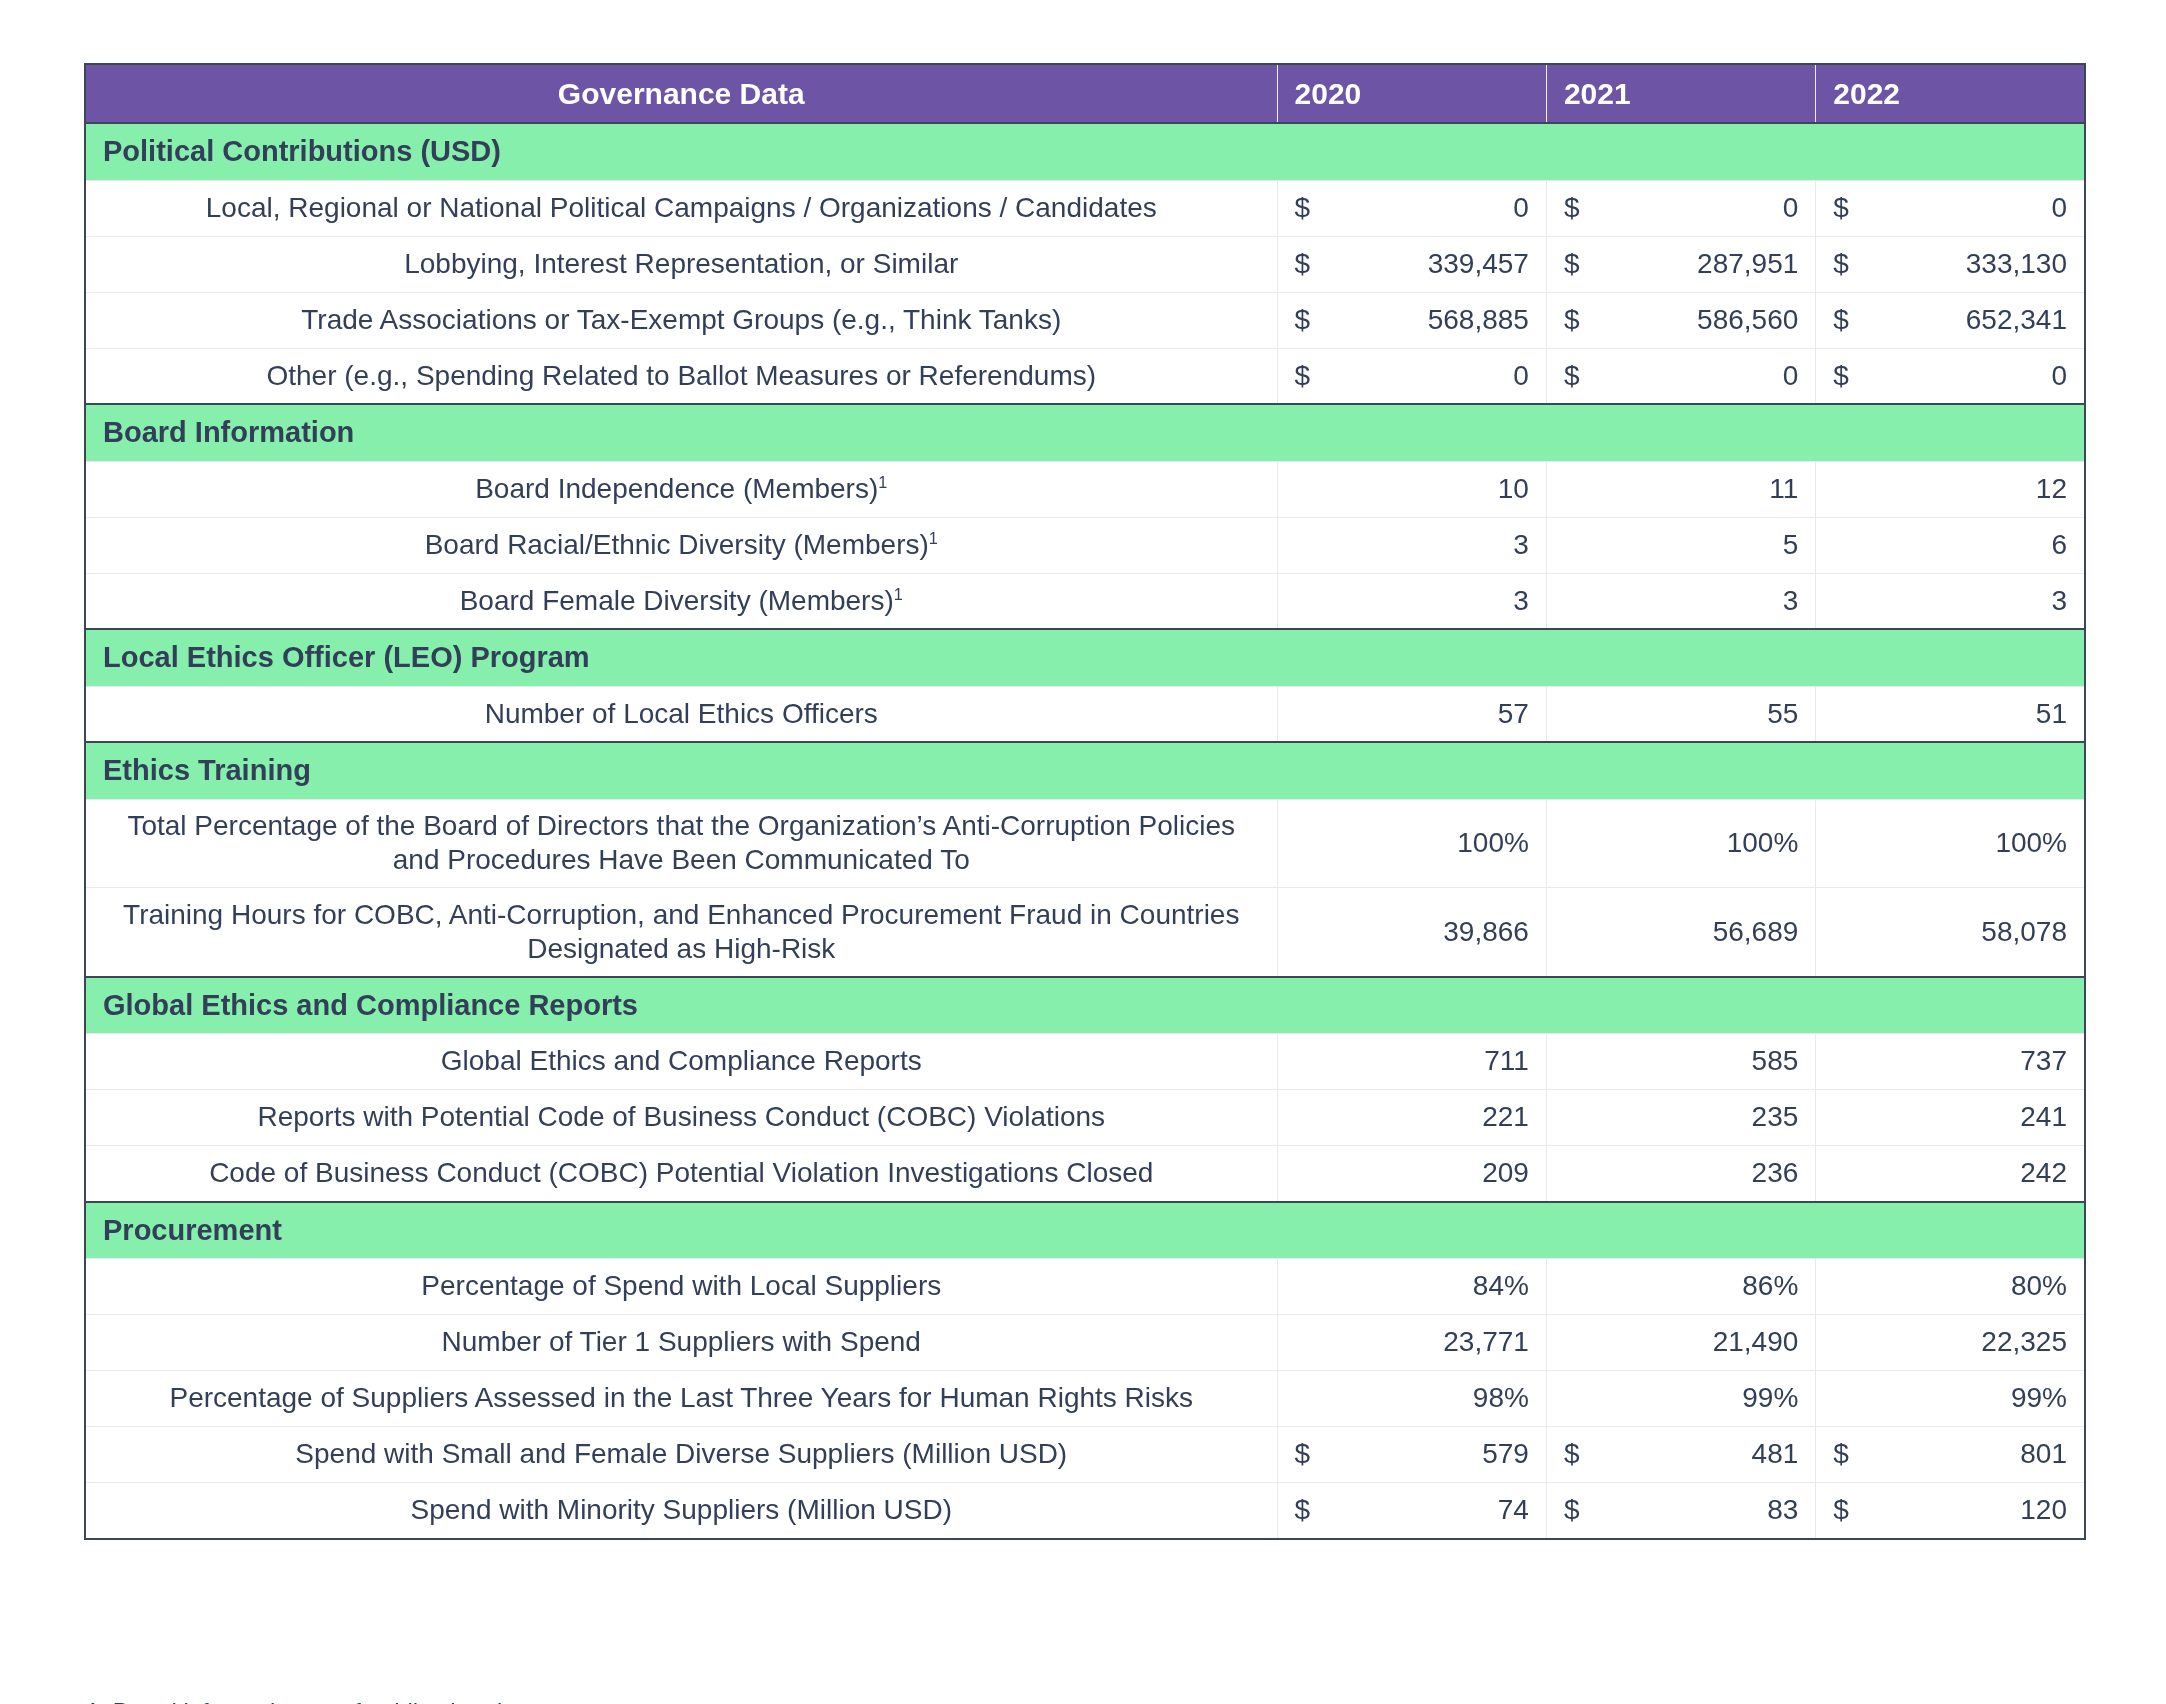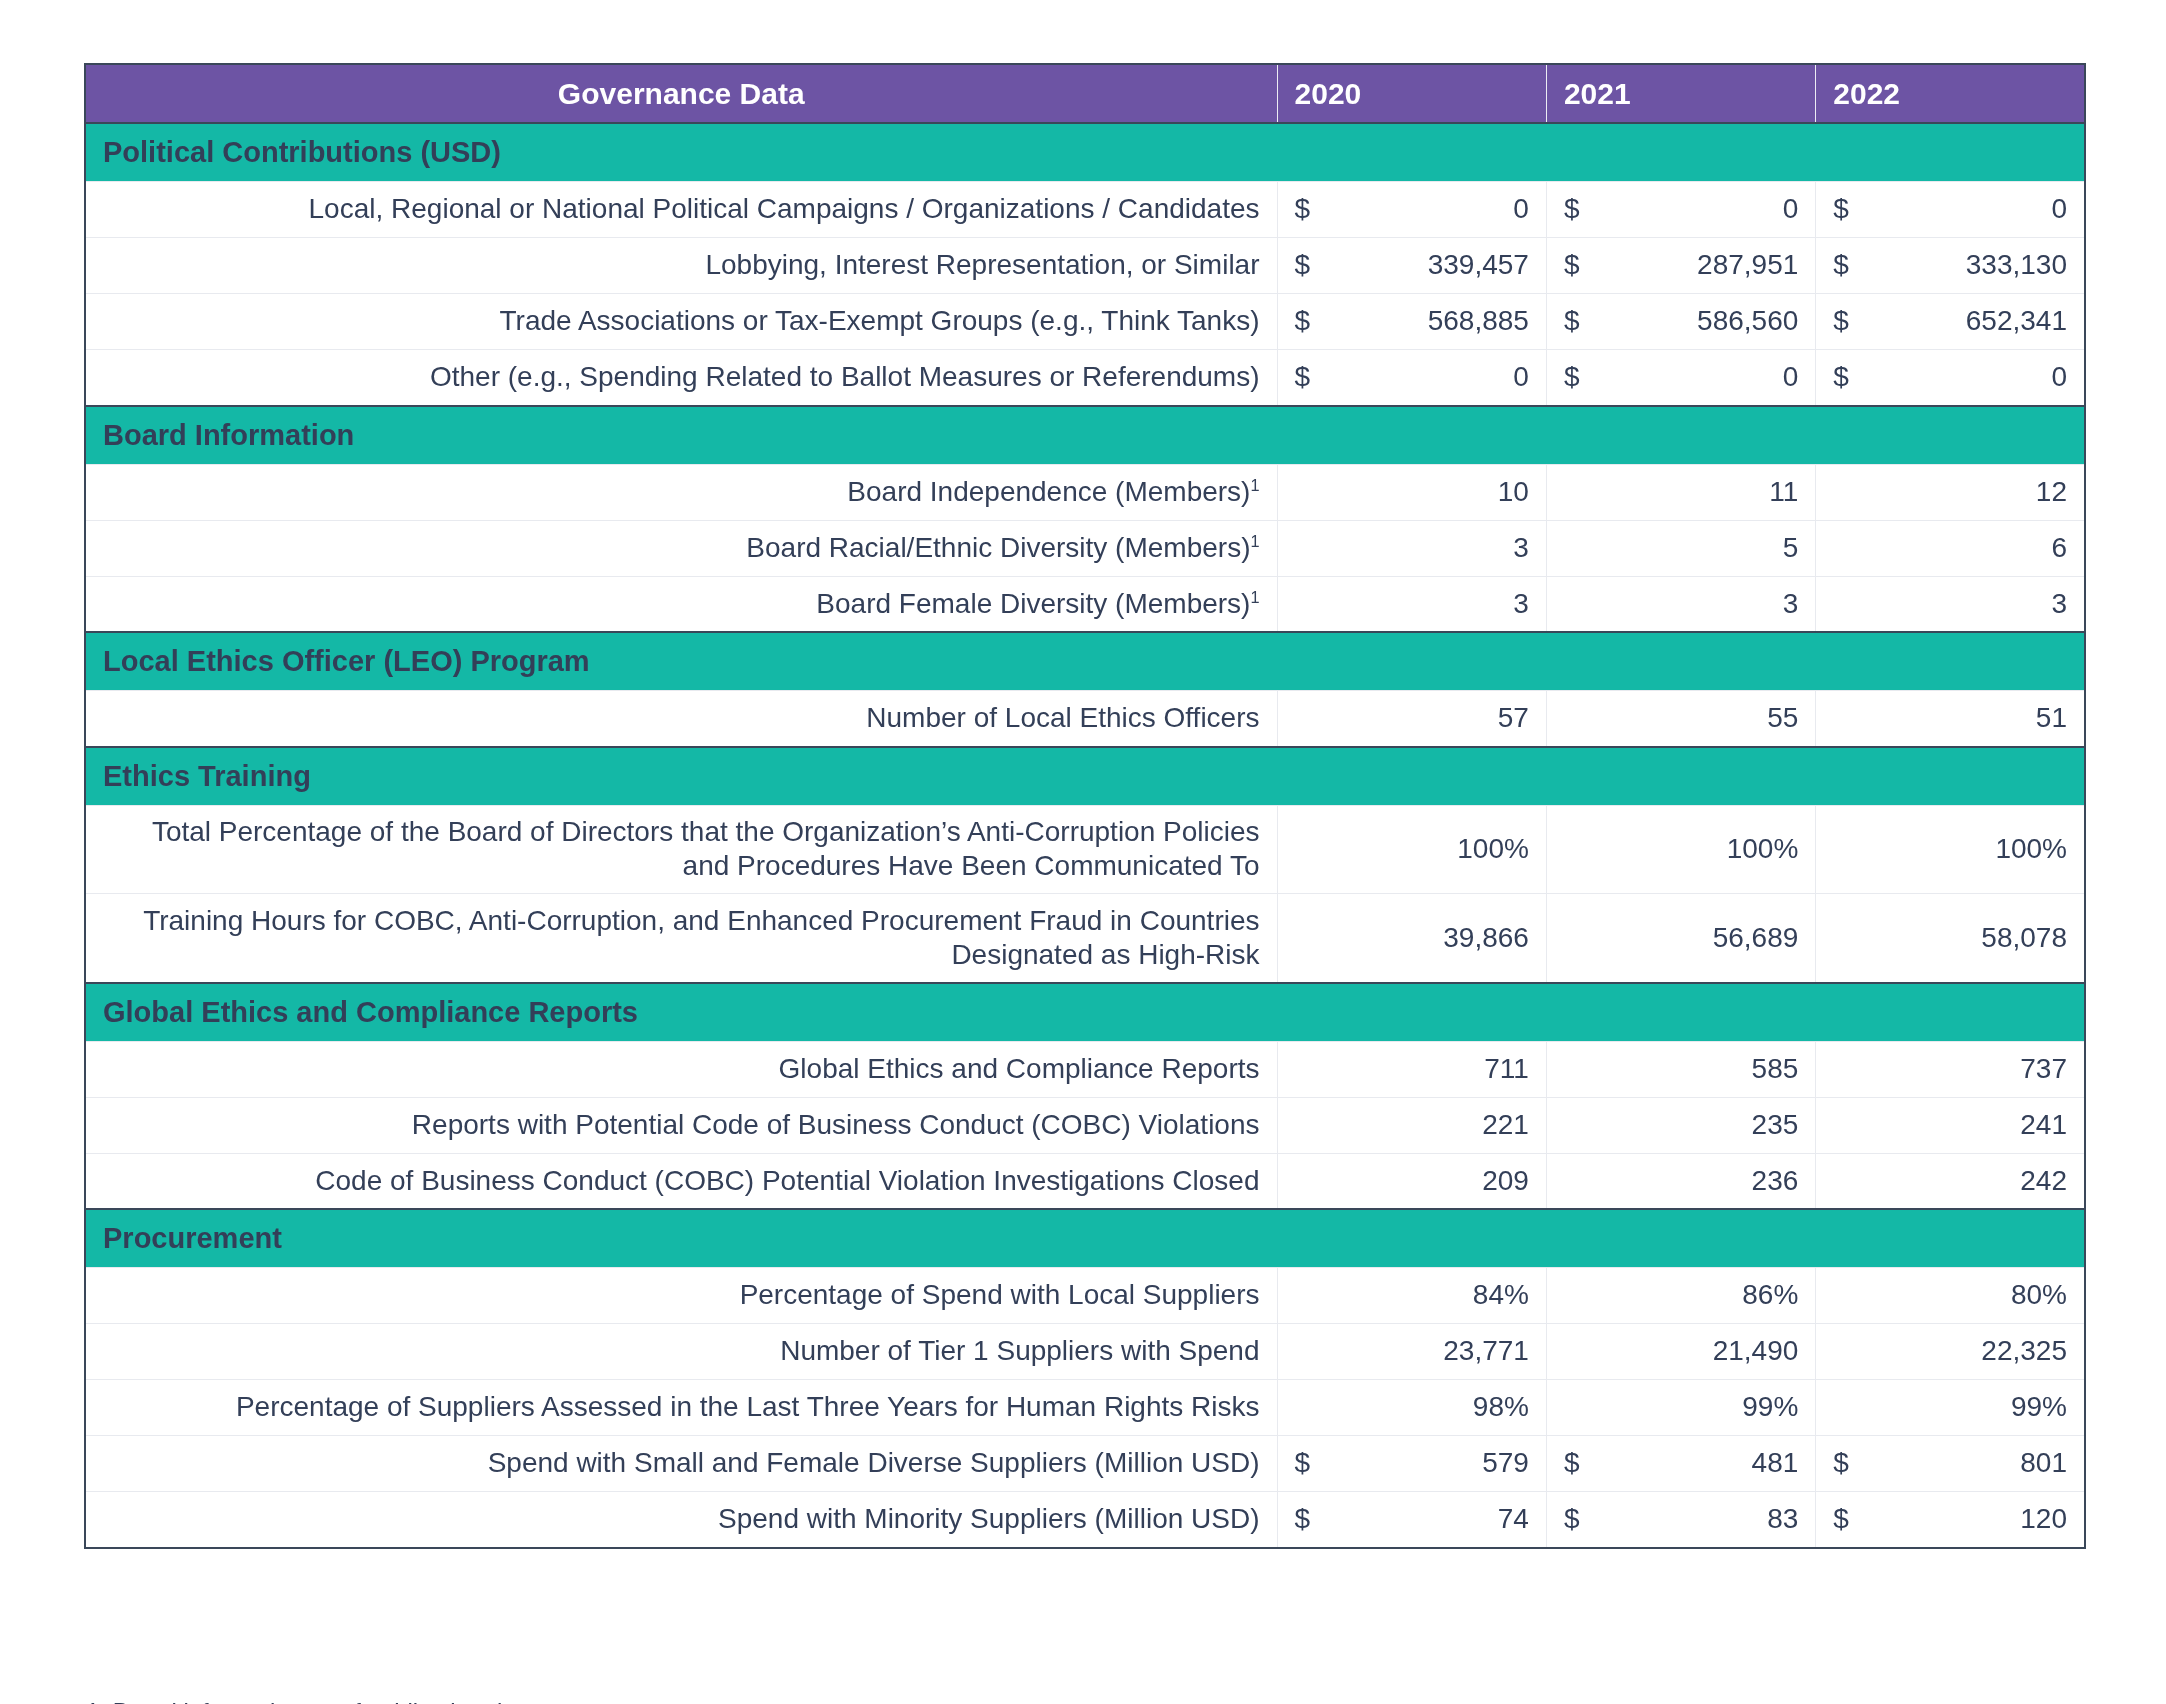--- a/index.html
+++ b/index.html
@@ -36,37 +36,37 @@
     height: 59px;
     padding: 7.6px 17px;
     border-bottom: 2.9px solid #3A4759;
   }
   thead th.h-label { text-align: center; margin-top: 8px; }
   thead th.h-year  { text-align: left; border-left: 1.9px solid #EDEDF4; }
   
   tr.section-row td {
     font-weight: 700;
     font-size: 29px;
-    padding: 12px 17px;
+    padding: 5px 17px;
     height: 57px;
     border-top: 2.9px solid #3A4759;
-    background: #14b8a6;
+    background: #86efac;
     text-align: left;
   }
   
   tr.data-row td {
     font-size: 28px;
     height: 56px;
     padding: 9.6px 17px;
     border-top: 1.9px solid #E8EAEF;
     background: #ffffff;
     vertical-align: middle;
     line-height: 1.22;
   }
-  td.label-cell { text-align: right; padding-right: 38px; margin-top: 24px; }
+  td.label-cell { text-align: center; padding-right: 38px; margin-top: 24px; }
   td.label-cell sup {
     font-size: 16.3px;
     vertical-align: super;
     line-height: 0;
   }
   td.value-cell {
     text-align: right;
     border-left: 1.9px solid #E8EAEF;
   }
   td.value-cell .dollar { float: left; }

